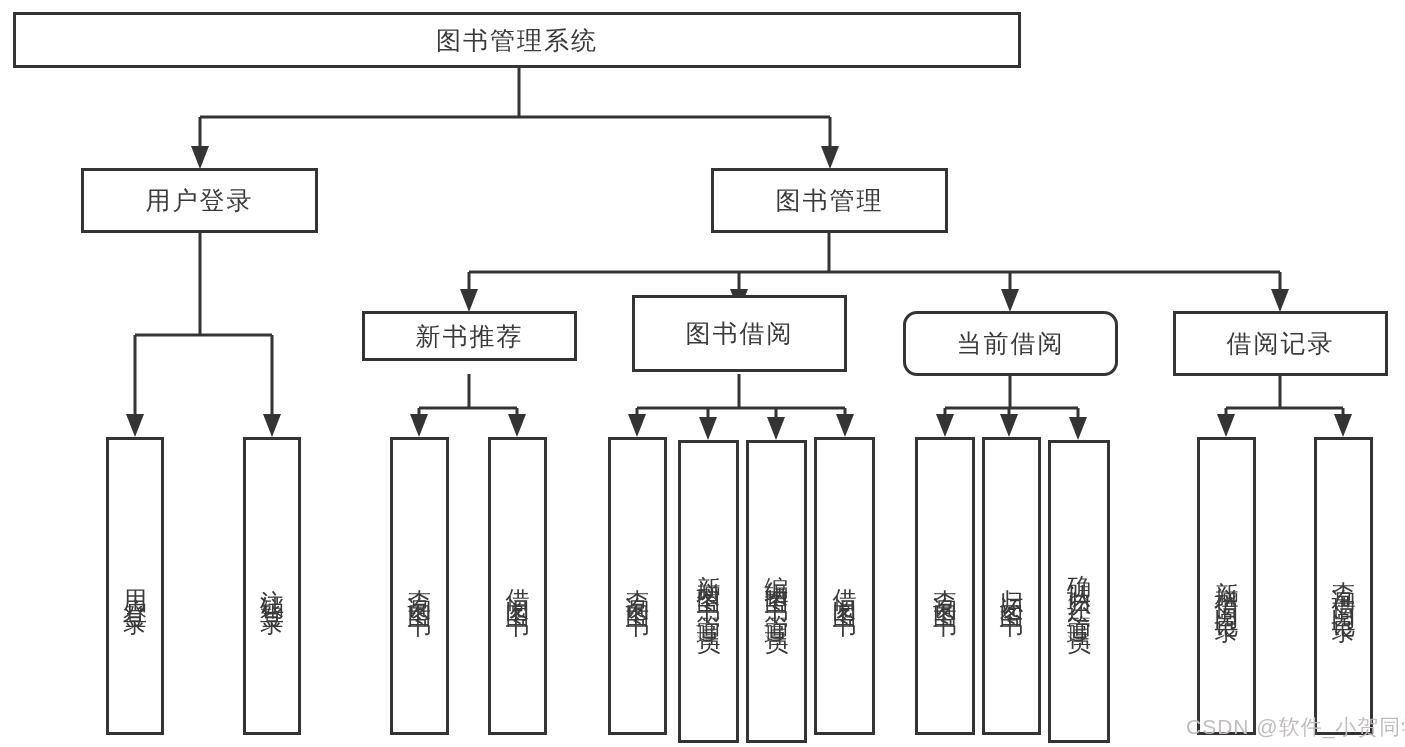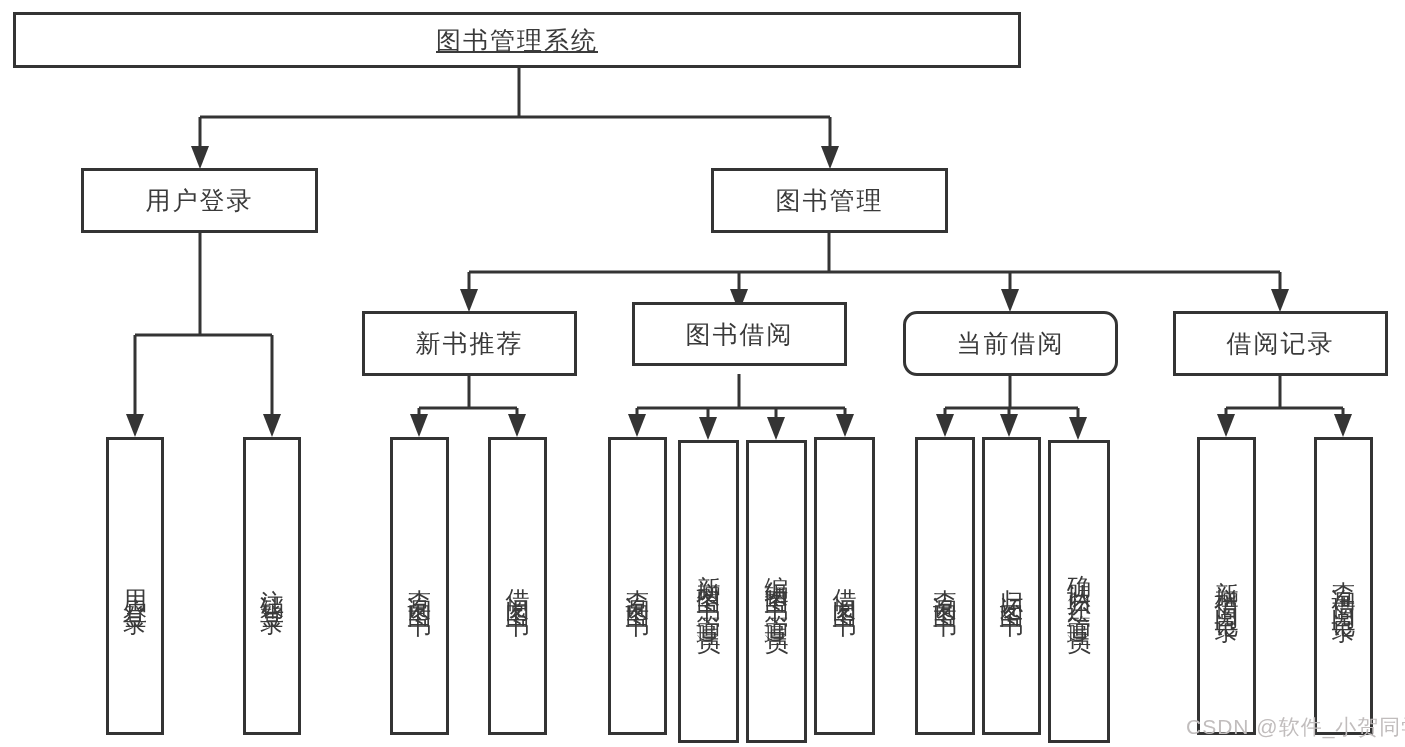--- a/index.html
+++ b/index.html
@@ -76,35 +76,35 @@
     <polygon points="699,417 717,417 708,440"></polygon>
     <polygon points="767,417 785,417 776,440"></polygon>
     <polygon points="836,414 854,414 845,437"></polygon>
     <polygon points="936,414 954,414 945,437"></polygon>
     <polygon points="1000,414 1018,414 1009,437"></polygon>
     <polygon points="1069,417 1087,417 1078,440"></polygon>
     <polygon points="1217,414 1235,414 1226,437"></polygon>
     <polygon points="1334,414 1352,414 1343,437"></polygon>
   </svg>
 
-  <div class="hbox" style="left:13px;top:12px;width:1008px;height:56px;text-decoration:underline;">
+  <div class="hbox" style="left:13px;top:12px;width:1008px;height:56px;">
     <span>图书管理系统</span>
   </div>
 
   <div class="hbox" style="left:81px;top:168px;width:237px;height:65px;">
     <span>用户登录</span>
   </div>
   <div class="hbox" style="left:711px;top:168px;width:237px;height:65px;">
     <span>图书管理</span>
   </div>
 
-  <div class="hbox" style="left:362px;top:311px;width:215px;height:65px;">
+  <div class="hbox" style="left:362px;top:311px;width:215px;height:50px;">
     <span>新书推荐</span>
   </div>
-  <div class="hbox" style="left:632px;top:302px;width:215px;height:64px;">
+  <div class="hbox" style="left:632px;top:295px;width:215px;height:77px;">
     <span>图书借阅</span>
   </div>
   <div class="hbox" style="left:903px;top:311px;width:215px;height:65px;border-radius:14px;">
     <span>当前借阅</span>
   </div>
   <div class="hbox" style="left:1173px;top:311px;width:215px;height:65px;">
     <span>借阅记录</span>
   </div>
 
   <div class="vbox" style="left:106px;top:437px;width:58px;height:298px;">

